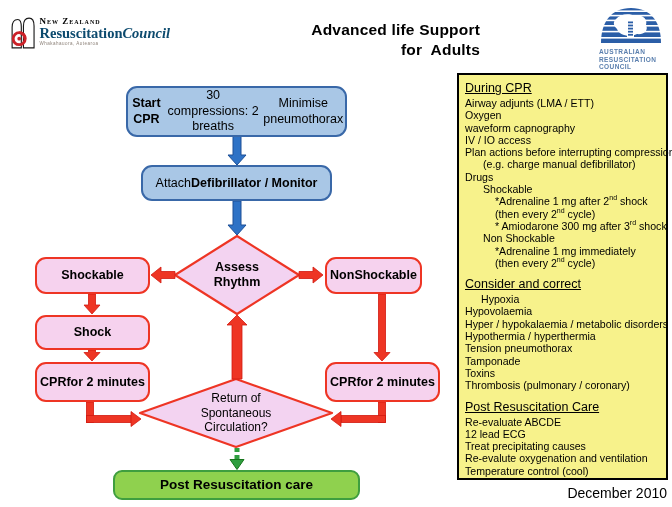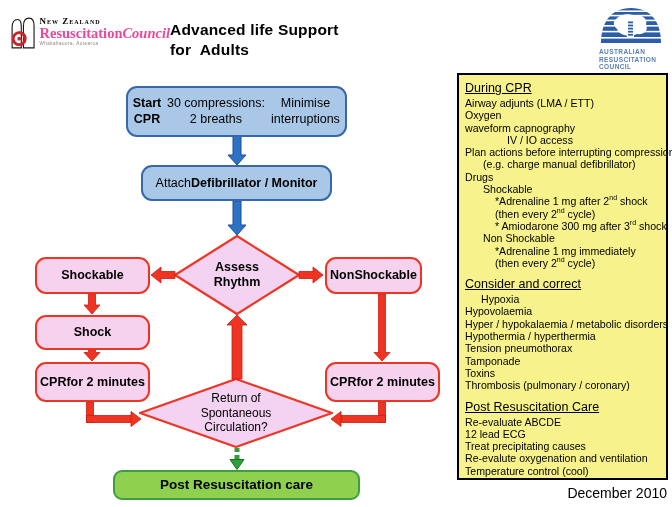--- a/index.html
+++ b/index.html
@@ -1,30 +1,30 @@
 <!DOCTYPE html>
 <html><head>
 <meta charset="utf-8">
 <style>
   html,body{margin:0;padding:0;}
   body{width:672px;height:507px;position:relative;background:#ffffff;
        font-family:"Liberation Sans",sans-serif;overflow:hidden;color:#000;}
   .abs{position:absolute;}
 
   
-  .title{left:170px;top:20px;width:310px;text-align:left;font-weight:bold;
+  .title{left:170px;top:20px;width:310px;text-align:right;font-weight:bold;
          font-size:15.5px;line-height:20px;letter-spacing:.2px;}
   .title .pre{white-space:pre;}
 
   .nzlogo{left:10px;top:10px;width:160px;height:50px;display:flex;align-items:flex-start;}
   .nztext{margin-left:4px;padding-top:6px;}
   .nz-top{font-family:"Liberation Serif",serif;font-variant:small-caps;font-weight:bold;
           font-size:9px;letter-spacing:1px;}
   .nz-name{font-family:"Liberation Serif",serif;font-weight:bold;font-size:14.5px;
-           color:#ec4899;line-height:15px;}
+           color:#0c4a6e;line-height:15px;}
   .nz-name .it{font-style:italic;}
   .nz-tag{font-size:4.5px;color:#8a7f76;letter-spacing:.5px;}
 
   .arclogo{left:599px;top:4px;width:66px;}
   .arc-line{font-size:6.5px;line-height:7.5px;font-weight:bold;color:#5a7fae;letter-spacing:.4px;}
 
   
   #connectors{left:0;top:0;z-index:1;}
   .arrow-blue{fill:#2e72c6;stroke:#1d4f96;stroke-width:1;}
   .arrow-red{fill:#ee3524;stroke:#d2190f;stroke-width:.8;}
@@ -134,21 +134,21 @@
     <polygon class="arrow-red" points="341,411.5 331,419 341,426.5"></polygon>
   </g>
 
   <line class="green-dash" x1="237" y1="448" x2="237" y2="461"></line>
   <polygon class="arrow-green-head" points="230,459.5 244,459.5 237,469.5"></polygon>
 </svg>
 
 <div class="bx blue" style="left:126px;top:86px;width:221px;height:51px;">
   <div class="l b">Start CPR</div>
   <div class="l">30 compressions: 2 breaths</div>
-  <div class="l">Minimise interruptions</div>
+  <div class="l">Minimise pneumothorax</div>
 </div>
 
 <div class="bx blue" style="left:141px;top:165px;width:191px;height:36px;">
   <div class="l" style="line-height:14.5px;">Attach</div>
   <div class="l b" style="line-height:14.5px;">Defibrillator / Monitor</div>
 </div>
 
 <div class="dtext" style="left:187px;top:260px;width:100px;">
   <div class="l b">Assess</div>
   <div class="l b">Rhythm</div>
@@ -186,21 +186,21 @@
 <div class="bx green" style="left:113px;top:470px;width:247px;height:30px;">
   <div class="l b" style="font-size:13.5px;">Post Resuscitation care</div>
 </div>
 
 <div class="abs panel" id="sidebar-panel">
     <div class="sb-section">
       <div class="sb-heading">During CPR</div>
       <div class="sb-line" style="padding-left: 0px;">Airway adjunts (LMA / ETT)</div>
       <div class="sb-line" style="padding-left: 0px;">Oxygen</div>
       <div class="sb-line" style="padding-left: 0px;">waveform capnography</div>
-      <div class="sb-line" style="padding-left: 0px; margin-left: 42px;">IV / IO access</div>
+      <div class="sb-line" style="padding-left: 0px;">IV / IO access</div>
       <div class="sb-line" style="padding-left: 0px;">Plan actions before interrupting compressions</div>
       <div class="sb-line" style="padding-left: 18px;">(e.g. charge manual defibrillator)</div>
       <div class="sb-line" style="padding-left: 0px;">Drugs</div>
       <div class="sb-line" style="padding-left: 18px;">Shockable</div>
       <div class="sb-line" style="padding-left: 30px;">*Adrenaline 1 mg after 2<sup>nd</sup> shock</div>
       <div class="sb-line" style="padding-left: 30px;">(then every 2<sup>nd</sup> cycle)</div>
       <div class="sb-line" style="padding-left: 30px;">* Amiodarone 300 mg after 3<sup>rd</sup> shock</div>
       <div class="sb-line" style="padding-left: 18px;">Non Shockable</div>
       <div class="sb-line" style="padding-left: 30px;">*Adrenaline 1 mg immediately</div>
       <div class="sb-line" style="padding-left: 30px;">(then every 2<sup>nd</sup> cycle)</div>

